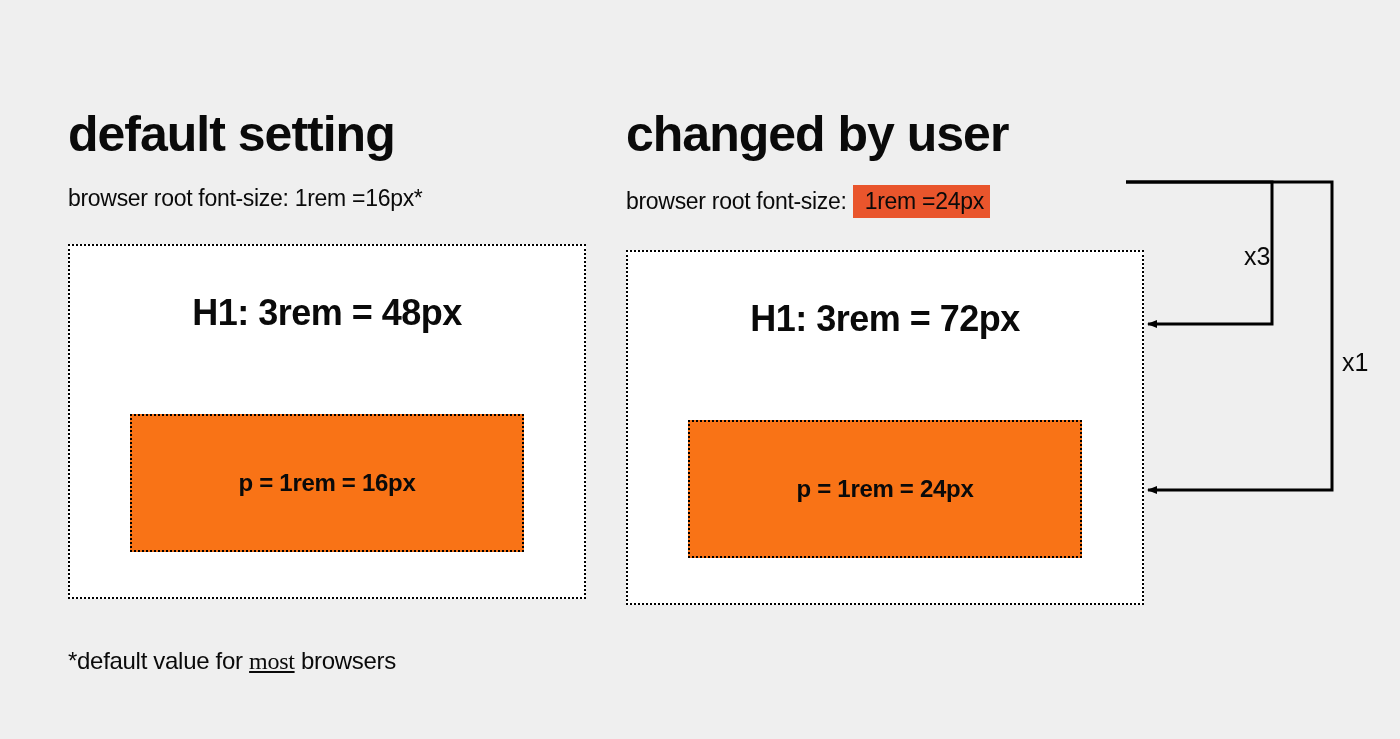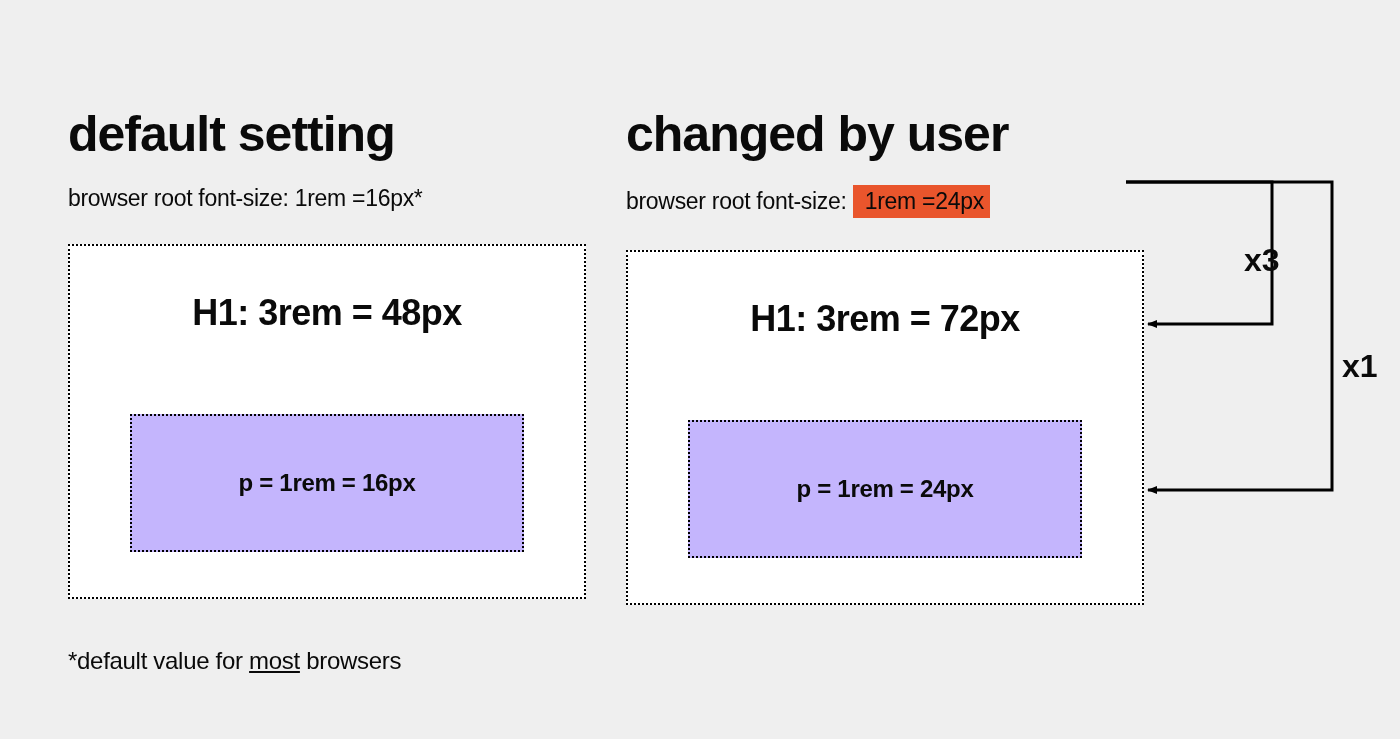--- a/index.html
+++ b/index.html
@@ -56,49 +56,49 @@
     text-align: center;
     letter-spacing: -0.5px;
     margin-top: 6px;
   }
   .pbox {
     position: absolute;
     left: 60px;
     right: 60px;
     top: 168px;
     height: 138px;
-    background: #c4b5fd;
+    background: #f97316;
     border: 2px dotted #000000;
     display: flex;
     align-items: center;
     justify-content: center;
   }
   .ptext {
     font-size: 24px;
     font-weight: 800;
     letter-spacing: -0.3px;
   }
   .footnote {
     position: absolute;
     left: 68px;
     top: 647px;
     font-size: 24px;
     letter-spacing: -0.3px;
   }
-  .footnote .u { text-decoration: underline; }
+  .footnote .u { text-decoration: underline; font-family: Liberation Serif, serif; }
   .arrows {
     position: absolute;
     left: 0; top: 0;
     width: 1400px; height: 739px;
     pointer-events: none;
   }
   .mlabel {
     position: absolute;
-    font-size: 32px;
-    font-weight: 700;
+    font-size: 25px;
+    font-weight: 400;
     text-align: right;
   }
 </style>
 </head>
 <body>
 
 <div class="stage">
   <div class="cols">
 
     <div class="col">

